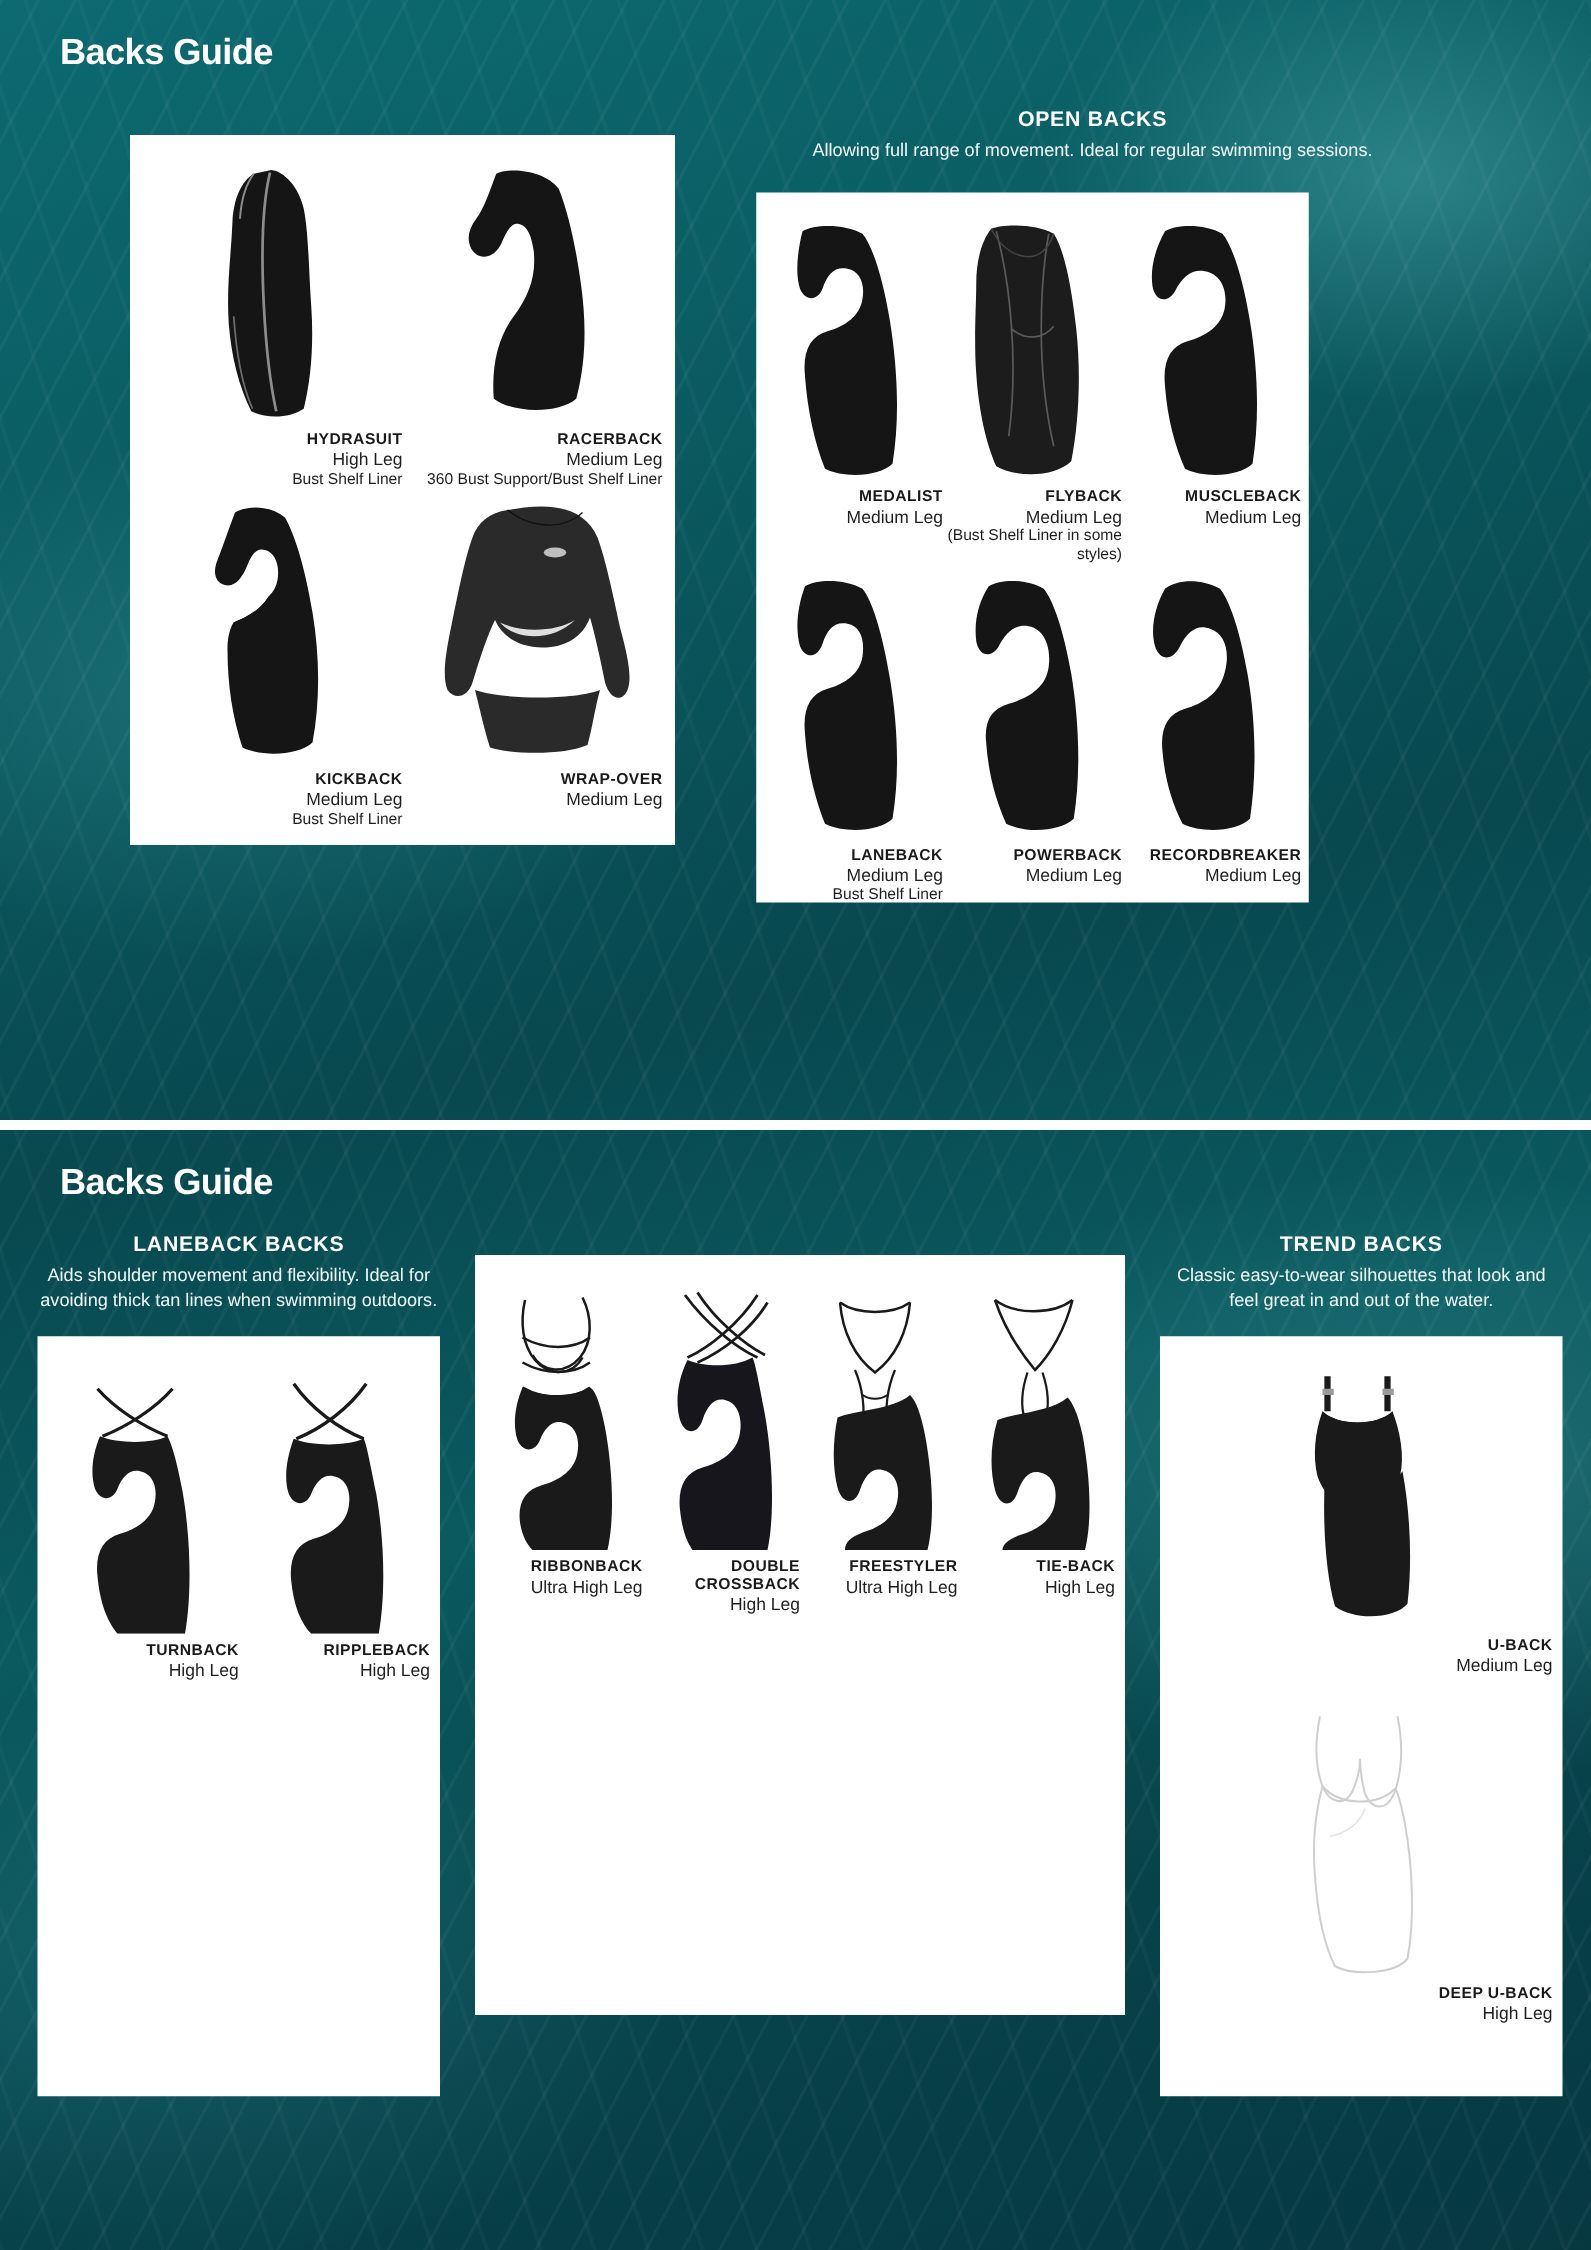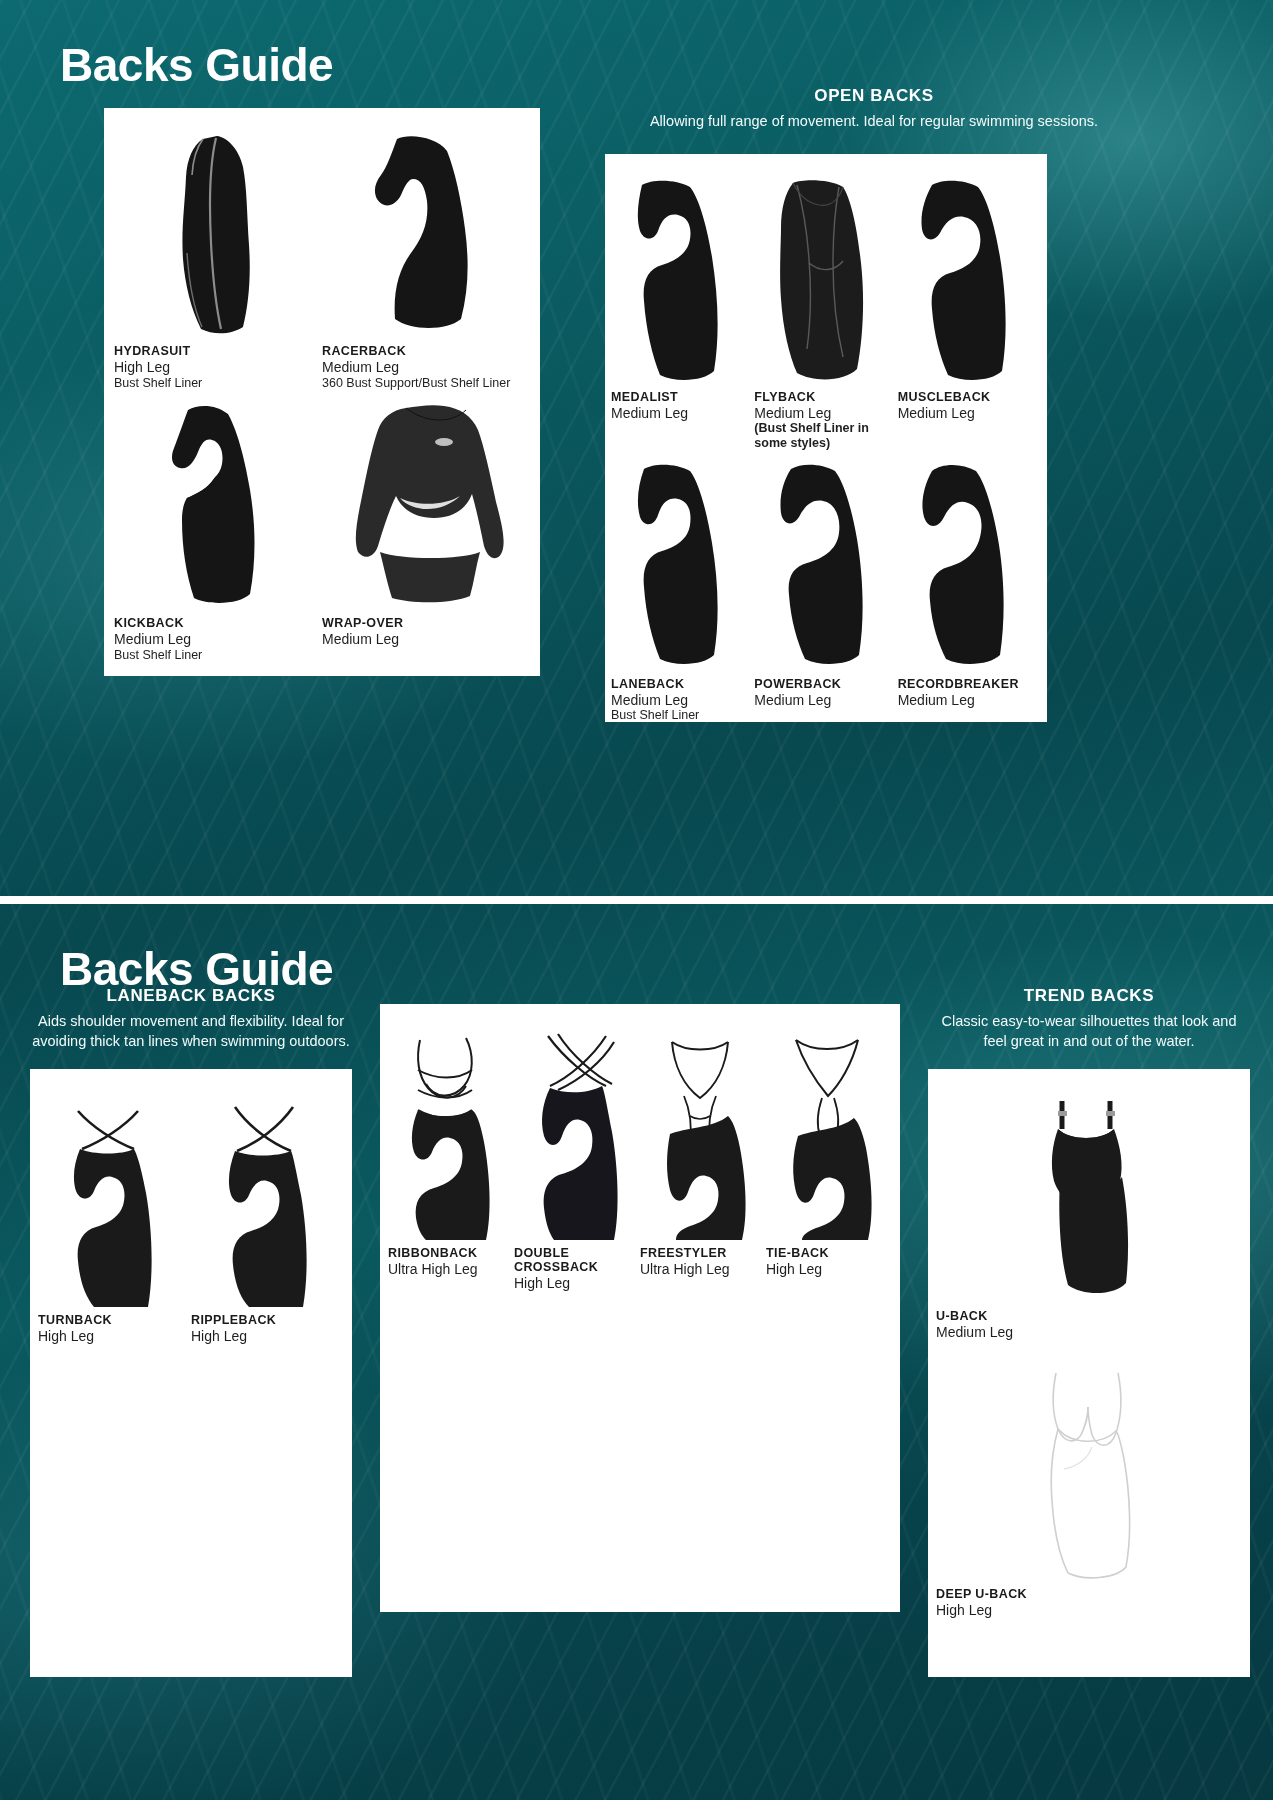--- a/index.html
+++ b/index.html
@@ -36,24 +36,24 @@
     position: absolute;
     left: 0; right: 0;
     height: 8px;
     background: #ffffff;
   }
 
   .section { position: absolute; left: 0; right: 0; }
 
   .guide-title {
     color: #ffffff;
-    font-size: 46px;
+    font-size: 29px;
     font-weight: bold;
     letter-spacing: -0.5px;
-    margin: 16px;
+    margin: 4px;
   }
 
   .cols { display: flex; }
 
   .col-head { text-align: center; }
   .col-title {
     color: #ffffff;
     font-weight: bold;
     font-size: 17px;
     letter-spacing: 0.6px;
@@ -68,21 +68,21 @@
 
   .card {
     background: #ffffff;
     position: relative;
   }
 
   .grid {
     display: grid;
     justify-items: center;
   }
-  .item { text-align: left; width: 100%; }
+  .item { text-align: right; width: 100%; }
   .fig {
     display: flex;
     align-items: flex-end;
     justify-content: center;
   }
   .fig svg { display: block; }
   .item-name {
     font-size: 12.5px;
     font-weight: bold;
     color: #1a1a1a;
@@ -107,21 +107,21 @@
   #card-open { margin-top: 22px; height: 568px; width: 442px; margin-left: 2px; }
 
   
   #section-trend { top: 908px; height: 892px; }
   #s2-title { position: absolute; left: 44px; top: 18px; }
   #s2-cols { position: absolute; left: 30px; top: 78px; width: 1220px; display: flex; }
   .s2-col { flex: 1; }
   .s2-col + .s2-col { margin-left: 28px; }
   .s2-card { margin-top: 18px; height: 608px; }
 
-  .pill-note { font-size: 12.5px; font-weight: bold; }
+  .pill-note { font-size: 12.5px; }
 </style>
 </head>
 <body>
 
 <div class="page">
 
   <div class="section" id="section-high">
 
     <h1 class="guide-title" id="s1-title">Backs Guide</h1>
 

